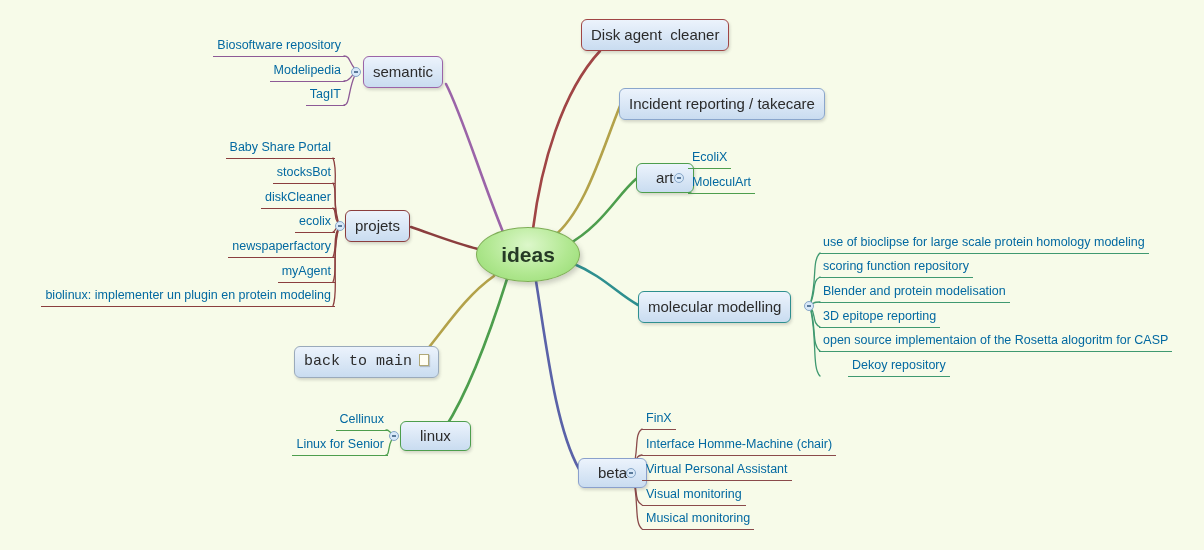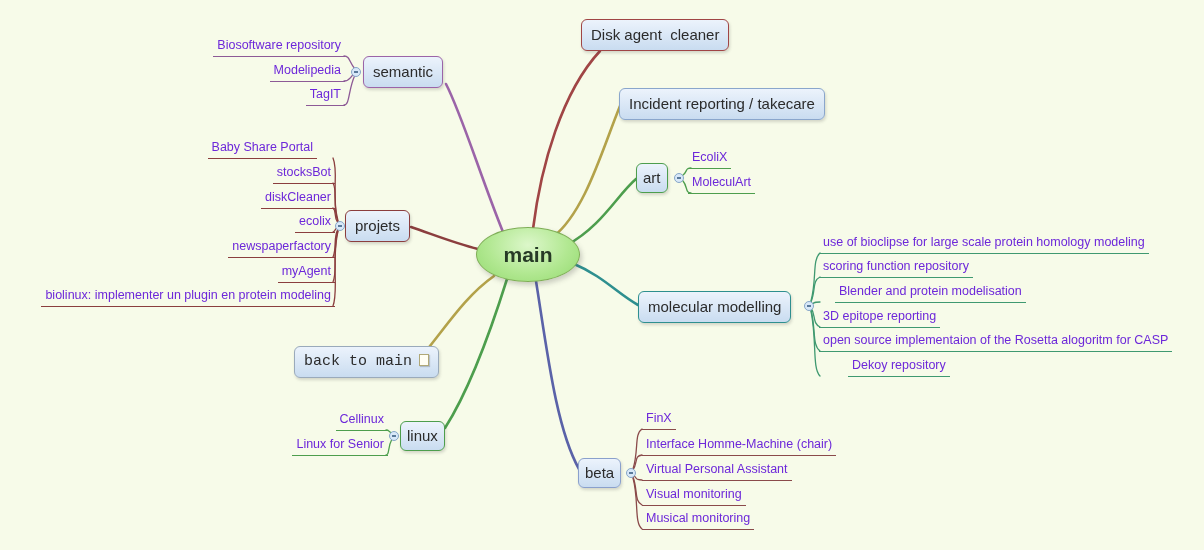--- a/index.html
+++ b/index.html
@@ -6,28 +6,28 @@
   html,body { font-family:"Liberation Sans", sans-serif; }
   .canvas { position:relative; width:1204px; height:550px; background:#f7fbe9; overflow:hidden; }
   svg.links { position:absolute; left:0; top:0; z-index:1; }
   svg.links path { fill:none; stroke-linecap:round; }
   .main-line { stroke-width:2.6; }
   .child-line { stroke-width:1.3; }
   .node { position:absolute; z-index:2; background:linear-gradient(#ecf3fc,#c9dcf0);
           border:1.3px solid #888; border-radius:6px; padding:5px 9px;
           font-size:15px; line-height:20px; color:#2b2b2b; white-space:pre;
           box-shadow:1px 2px 3px rgba(70,70,70,.2); }
-  .node.small { padding:4px 6px; }
+  .node.small { padding:4px 19px; }
   .root-node { position:absolute; z-index:2; display:flex; align-items:center; justify-content:center;
           background:radial-gradient(ellipse at 50% 32%, #dcf7ca 0%, #b2e892 55%, #93da6e 100%);
           border:1.5px solid #7fae57; border-radius:50%;
           font-size:21px; font-weight:bold; color:#263a26;
           box-shadow:2px 3px 5px rgba(70,70,70,.25); }
   .child { position:absolute; z-index:2; font-size:12.5px; line-height:15px;
-          padding:1px 4px 3px; border-bottom:1.5px solid #666; color:#6d28d9; white-space:nowrap; }
+          padding:1px 4px 3px; border-bottom:1.5px solid #666; color:#0369a1; white-space:nowrap; }
   .child.r { text-align:right; }
   .toggle { position:absolute; z-index:3; width:10px; height:10px; border-radius:50%;
           background:#d8e8f8; border:1px solid #86a6c8; display:flex; align-items:center; justify-content:center; }
   .toggle::after { content:""; width:4px; height:1.5px; background:#5a7a9a; }
   .link-icon { display:inline-block; width:10px; height:12px; background:#fffef4;
           border:1px solid #b0a878; margin-left:7px; vertical-align:-1px;
           box-shadow:1px 1px 1px rgba(0,0,0,.18); }
 </style>
 </head>
 <body>
@@ -71,21 +71,21 @@
     <path class="child-line" d="M 392 433 C 387 431 390 430 386 430" stroke="#4d9e4d"></path>
     <path class="child-line" d="M 392 439 C 387 448 390 455 386 455" stroke="#4d9e4d"></path>
 
     <path class="child-line" d="M 633 469 C 639 450 634 434 642 429" stroke="#8a4a4a"></path>
     <path class="child-line" d="M 633 470 C 638 462 634 456 642 455" stroke="#8a4a4a"></path>
     <path class="child-line" d="M 633 475 C 638 478 634 480 642 480" stroke="#8a4a4a"></path>
     <path class="child-line" d="M 633 477 C 638 490 634 501 642 505" stroke="#8a4a4a"></path>
     <path class="child-line" d="M 633 478 C 639 500 634 523 642 529" stroke="#8a4a4a"></path>
   </svg>
 
-  <div class="root-node" style="left:476px; top:227px; width:104px; height:55px;">main</div>
+  <div class="root-node" style="left:476px; top:227px; width:104px; height:55px;">ideas</div>
 
   <div class="node" style="left: 363px; top: 56px; border-color: rgb(155, 100, 168);">semantic</div>
   <div class="node" style="left: 581px; top: 19px; border-color: rgb(160, 69, 69);">Disk agent  cleaner</div>
   <div class="node" style="left: 619px; top: 88px; border-color: rgb(138, 166, 204);">Incident reporting / takecare</div>
   <div class="node small" style="left: 636px; top: 163px; border-color: rgb(77, 158, 77);">art</div>
   <div class="node" style="left: 345px; top: 210px; border-color: rgb(139, 62, 62);">projets</div>
   <div class="node" style="left: 638px; top: 291px; border-color: rgb(46, 143, 143);">molecular modelling</div>
   <div class="node" style="left: 294px; top: 346px; border-color: rgb(154, 170, 187); font-family: Liberation Mono, monospace;"><span>back to main</span><span class="link-icon"></span></div>
   <div class="node small" style="left: 400px; top: 421px; border-color: rgb(77, 158, 77);">linux</div>
   <div class="node small" style="left: 578px; top: 458px; border-color: rgb(138, 160, 204);">beta</div>
@@ -97,31 +97,31 @@
   <div class="toggle" style="left:389px; top:431px;"></div>
   <div class="toggle" style="left:626px; top:468px;"></div>
 
   <div class="child r" style="right: 859px; top: 37px; border-bottom-color: rgb(141, 90, 150);">Biosoftware repository</div>
   <div class="child r" style="right: 859px; top: 62px; border-bottom-color: rgb(141, 90, 150); text-align: right;">Modelipedia</div>
   <div class="child r" style="right: 859px; top: 86px; border-bottom-color: rgb(141, 90, 150);">TagIT</div>
 
   <div class="child" style="left: 688px; top: 149px; border-bottom-color: rgb(77, 158, 77);">EcoliX</div>
   <div class="child" style="left: 688px; top: 174px; border-bottom-color: rgb(77, 158, 77);">MoleculArt</div>
 
-  <div class="child r" style="right: 887px; top: 139px; border-bottom-color: rgb(139, 62, 62);">Baby Share Portal</div>
+  <div class="child r" style="right: 869px; top: 139px; border-bottom-color: rgb(139, 62, 62);">Baby Share Portal</div>
   <div class="child r" style="right: 869px; top: 164px; border-bottom-color: rgb(139, 62, 62);">stocksBot</div>
   <div class="child r" style="right: 869px; top: 189px; border-bottom-color: rgb(139, 62, 62);">diskCleaner</div>
   <div class="child r" style="right: 869px; top: 213px; border-bottom-color: rgb(139, 62, 62);">ecolix</div>
   <div class="child r" style="right: 869px; top: 238px; border-bottom-color: rgb(139, 62, 62);">newspaperfactory</div>
   <div class="child r" style="right: 869px; top: 263px; border-bottom-color: rgb(139, 62, 62);">myAgent</div>
   <div class="child r" style="right: 869px; top: 287px; border-bottom-color: rgb(139, 62, 62);">biolinux: implementer un plugin en protein modeling</div>
 
   <div class="child" style="left: 819px; top: 234px; border-bottom-color: rgb(63, 153, 112);">use of bioclipse for large scale protein homology modeling</div>
   <div class="child" style="left: 819px; top: 258px; border-bottom-color: rgb(63, 153, 112);">scoring function repository</div>
-  <div class="child" style="left: 819px; top: 283px; border-bottom-color: rgb(63, 153, 112); margin-left: 16px;">Blender and protein modelisation</div>
+  <div class="child" style="left: 819px; top: 283px; border-bottom-color: rgb(63, 153, 112);">Blender and protein modelisation</div>
   <div class="child" style="left: 819px; top: 308px; border-bottom-color: rgb(63, 153, 112);">3D epitope reporting</div>
   <div class="child" style="left: 819px; top: 332px; border-bottom-color: rgb(63, 153, 112);">open source implementaion of the Rosetta alogoritm for CASP</div>
   <div class="child" style="left: 819px; top: 357px; border-bottom-color: rgb(63, 153, 112); margin-left: 29px;">Dekoy repository</div>
 
   <div class="child r" style="right: 816px; top: 411px; border-bottom-color: rgb(77, 158, 77);">Cellinux</div>
   <div class="child r" style="right: 816px; top: 436px; border-bottom-color: rgb(77, 158, 77);">Linux for Senior</div>
 
   <div class="child" style="left: 642px; top: 410px; border-bottom-color: rgb(138, 74, 74);">FinX</div>
   <div class="child" style="left: 642px; top: 436px; border-bottom-color: rgb(138, 74, 74);">Interface Homme-Machine (chair)</div>
   <div class="child" style="left: 642px; top: 461px; border-bottom-color: rgb(138, 74, 74);">Virtual Personal Assistant</div>

